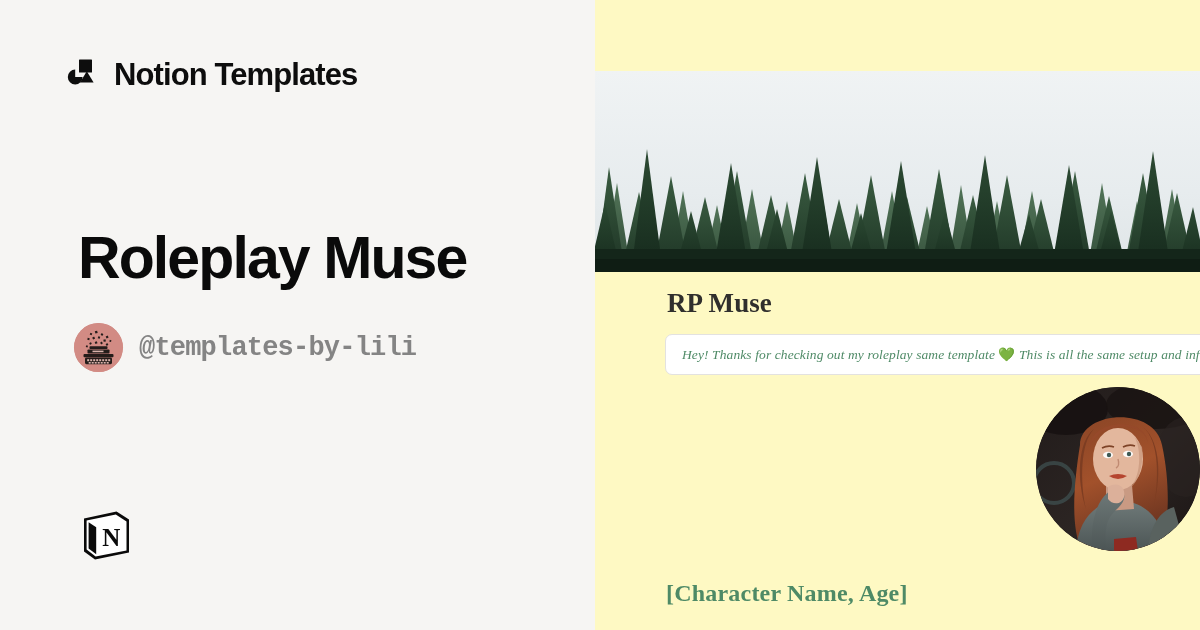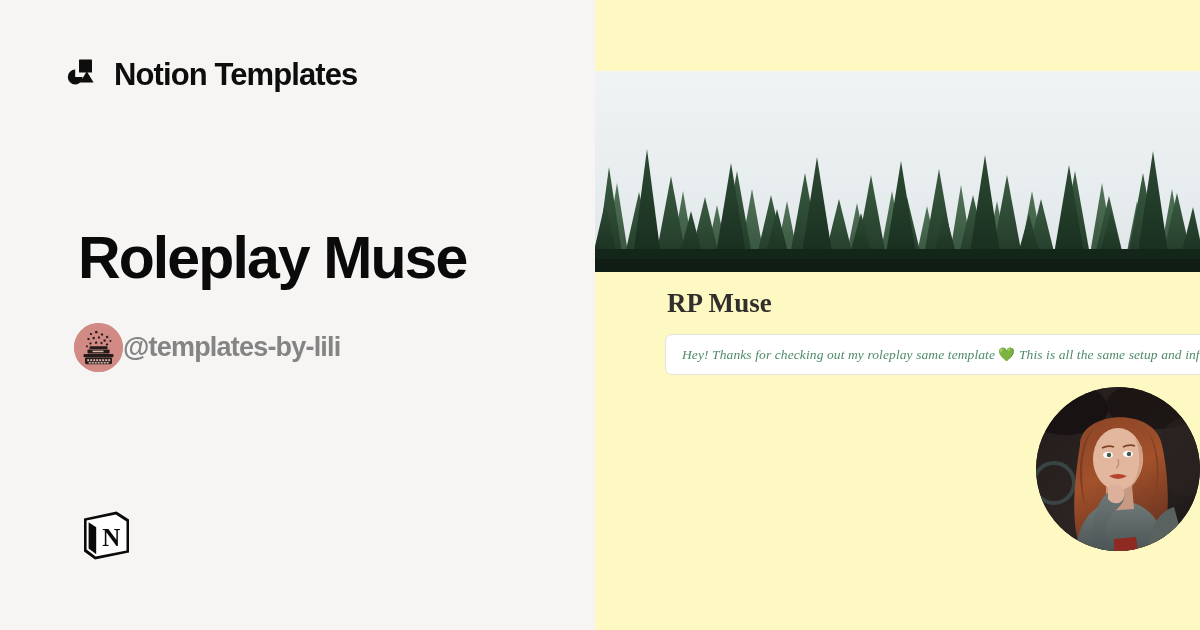--- a/index.html
+++ b/index.html
@@ -56,20 +56,22 @@
     white-space: nowrap;
     text-align: center;
   }
 
   .author-row {
     position: absolute;
     left: 74px;
     top: 323px;
     display: flex;
     align-items: center;
+    gap: 16px;
+    font-family: Liberation Mono, monospace;
   }
   .avatar {
     position: relative;
     width: 49px;
     height: 49px;
     border-radius: 50%;
     background: #d28b84;
     overflow: hidden;
     flex: 0 0 49px;
   }
@@ -411,15 +413,16 @@
           <path d="M82 72 Q84 79 80 81" stroke="#c08a72" stroke-width="1.4" fill="none"></path>
 
           <path d="M73 89 Q82 85 91 89 Q82 95 73 89 Z" fill="#b5452f"></path>
 
           <path d="M56 164 C54 132 62 112 74 104 C82 99 90 104 88 112 C86 120 76 124 72 134 C68 146 70 156 70 164 Z" fill="url(#sweater)"></path>
           <path d="M72 100 C82 94 90 100 88 110 C86 118 76 118 72 112 Z" fill="#dcb09a"></path>
         </g>
       </svg>
     </div>
 
+    <div class="char-name">[Character Name, Age]</div>
 
   </div>
 </div>
 
 </body></html>

